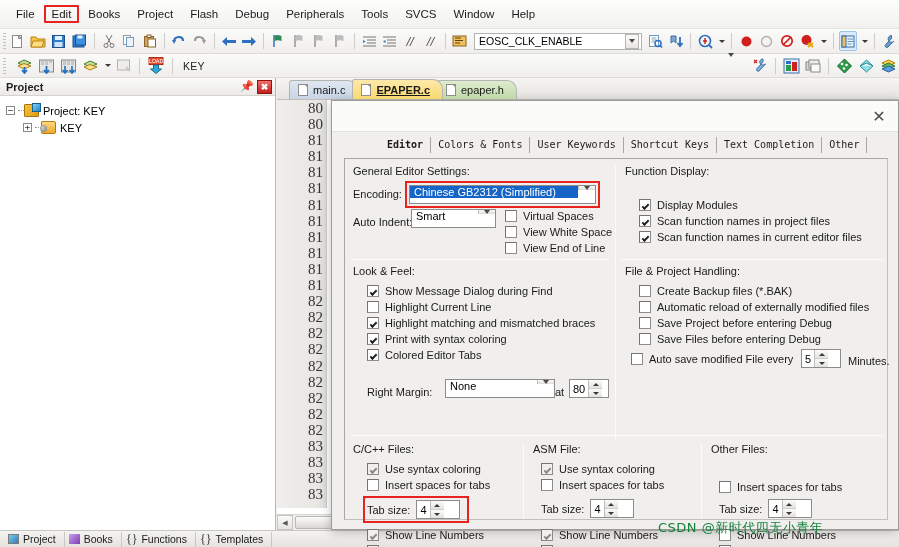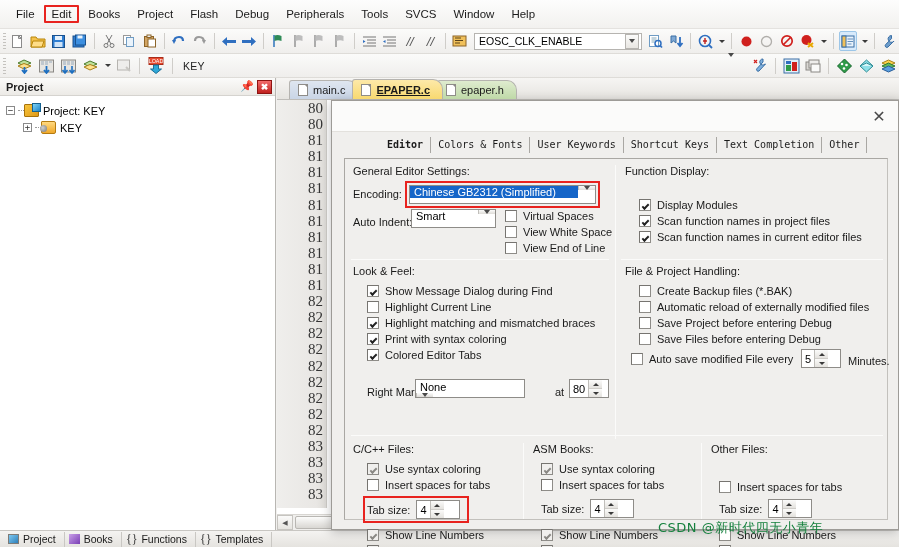--- a/index.html
+++ b/index.html
@@ -775,21 +775,21 @@
           <span class="cb ck"></span>
           <span class="lbl">Print with syntax coloring</span>
         </div>
         <div class="cbrow">
           <span class="cb ck"></span>
           <span class="lbl">Colored Editor Tabs</span>
         </div>
       </div>
 
       <div class="lbl abs" style="left:22px; top:227px;">Right Margin:</div>
-      <div class="combo abs" style="left:70px; top:220px; width:110px;flex-direction:column;">
+      <div class="combo abs" style="left:100px; top:220px; width:110px;">
         <span class="val">None</span>
         <span class="btn">
             <span class="caret-dn"></span>
           </span>
       </div>
       <div class="lbl abs" style="left:210px; top:227px;">at</div>
       <div class="spin abs" style="left:224px; top:220px; width:40px;">
         <span class="val">80</span>
         <span class="btns">
           <div>
@@ -889,21 +889,21 @@
           <span class="cb ck dis"></span>
           <span class="lbl">Show Line Numbers</span>
         </div>
         <div class="cbrow">
           <span class="cb ck dis"></span>
           <span class="lbl">Use monospaced Font</span>
         </div>
 
       </div>
 
-      <div class="lbl abs" style="left:188px; top:284px;">ASM Books:</div>
+      <div class="lbl abs" style="left:188px; top:284px;">ASM File:</div>
       <div class="abs" style="left:196px; top:302px;">
         <div class="cbrow">
           <span class="cb ck dis"></span>
           <span class="lbl">Use syntax coloring</span>
         </div>
         <div class="cbrow">
           <span class="cb"></span>
           <span class="lbl">Insert spaces for tabs</span>
         </div>
       </div>

